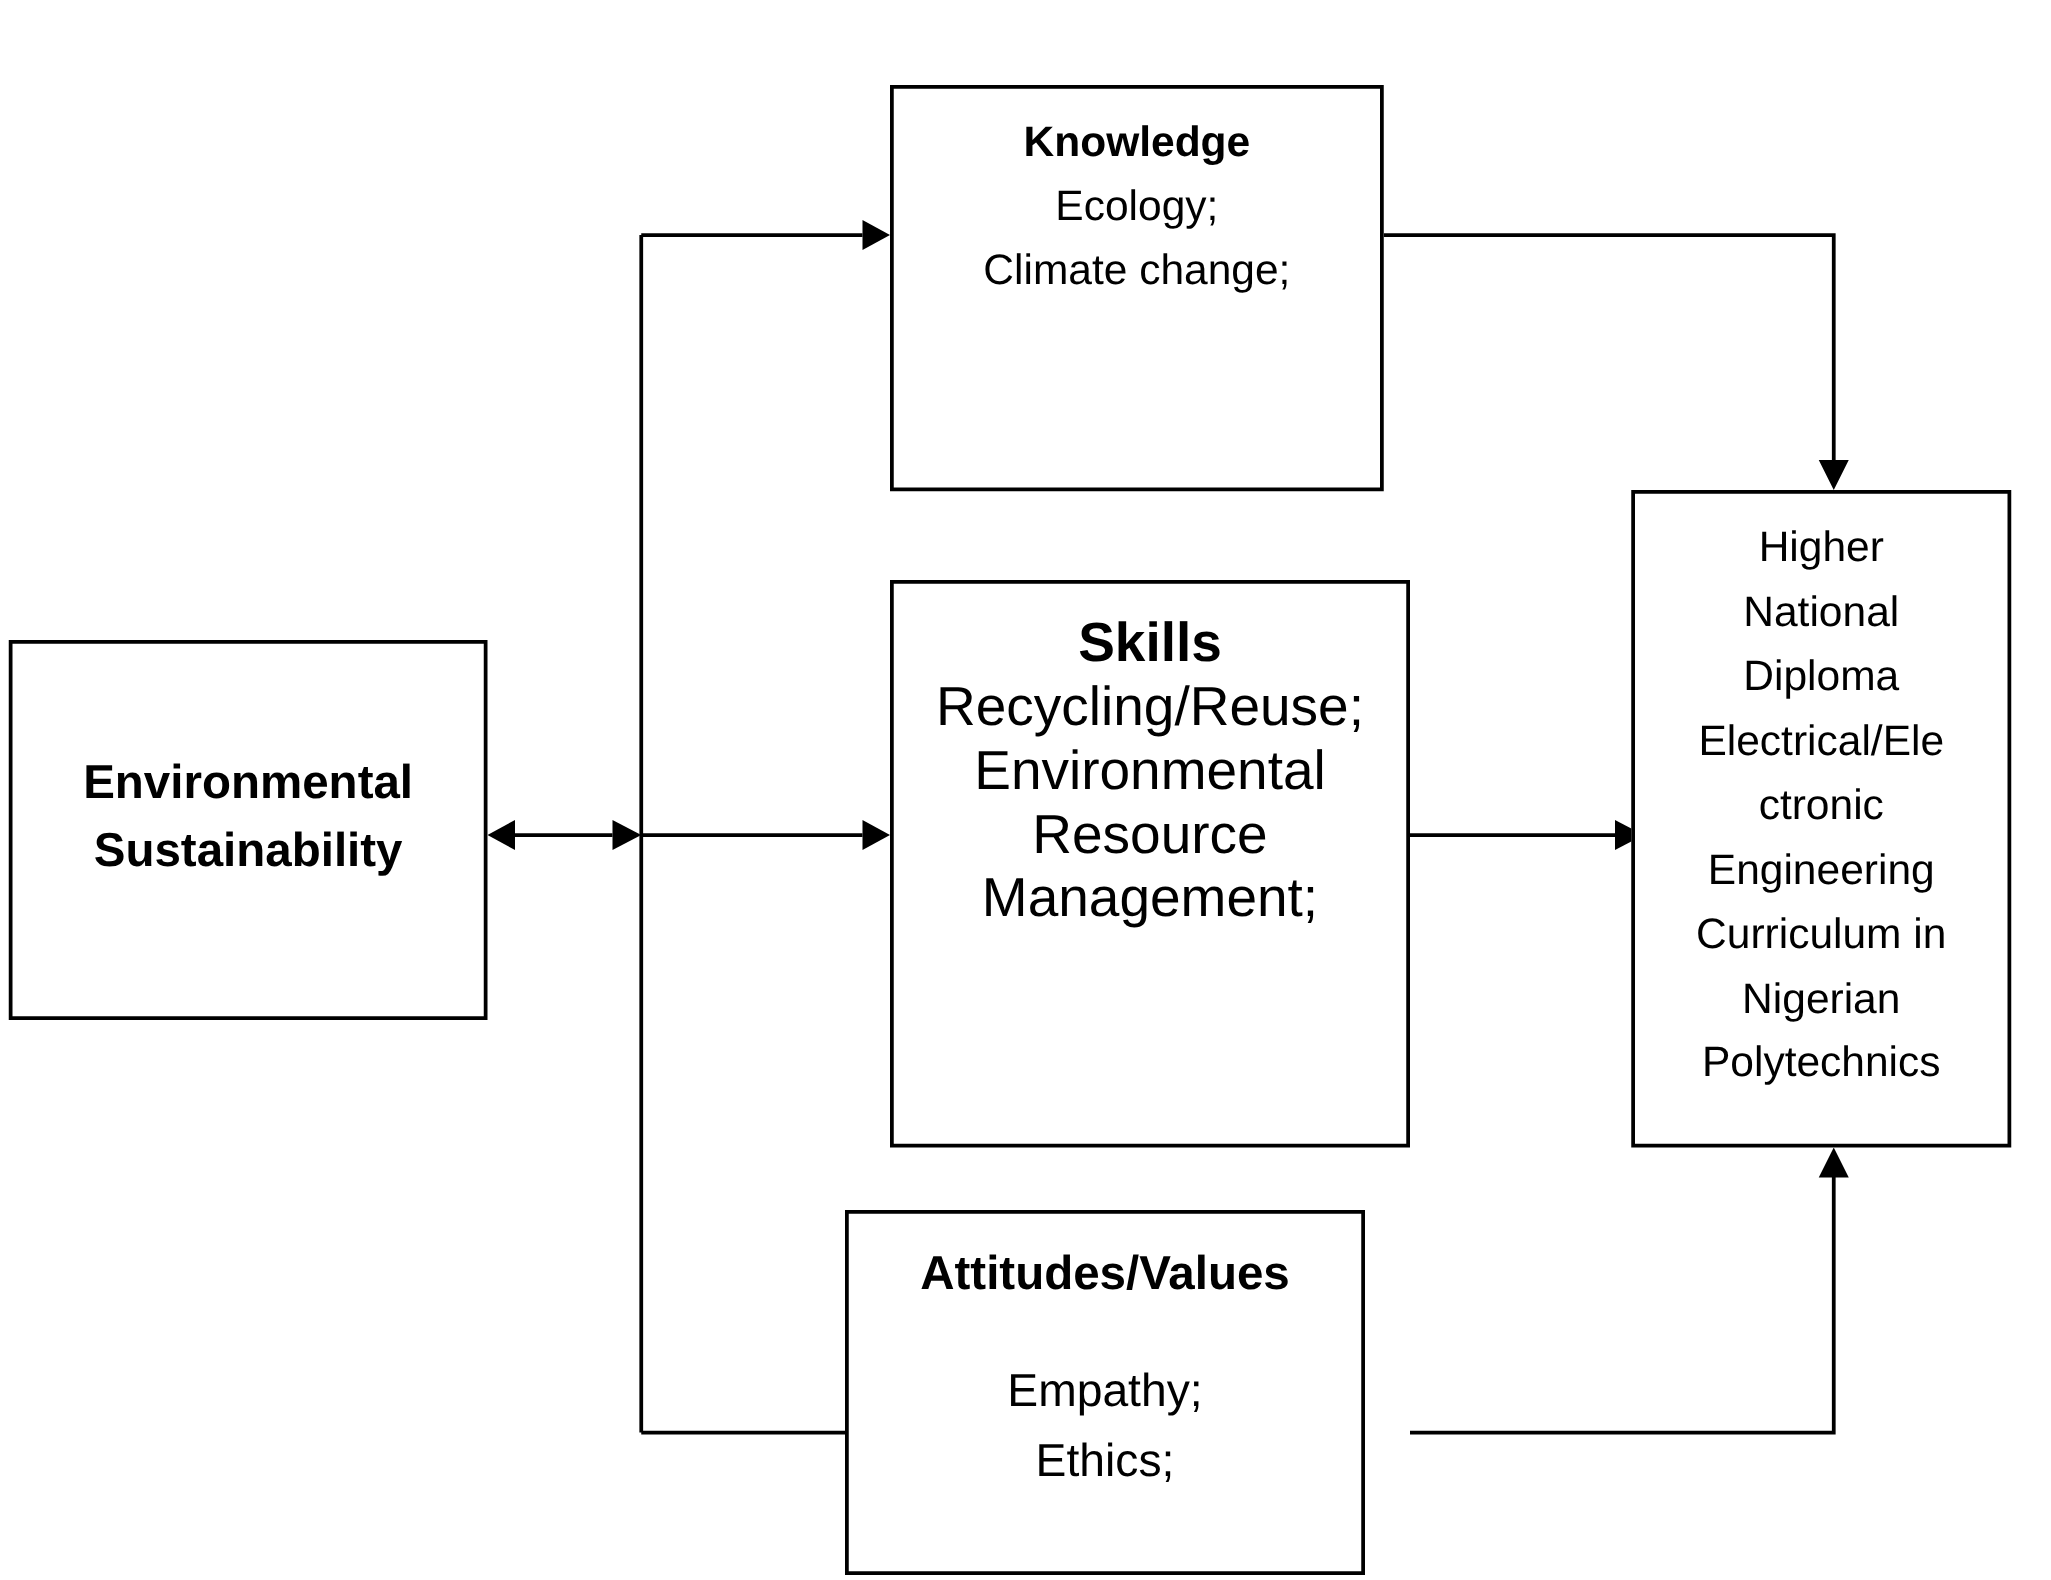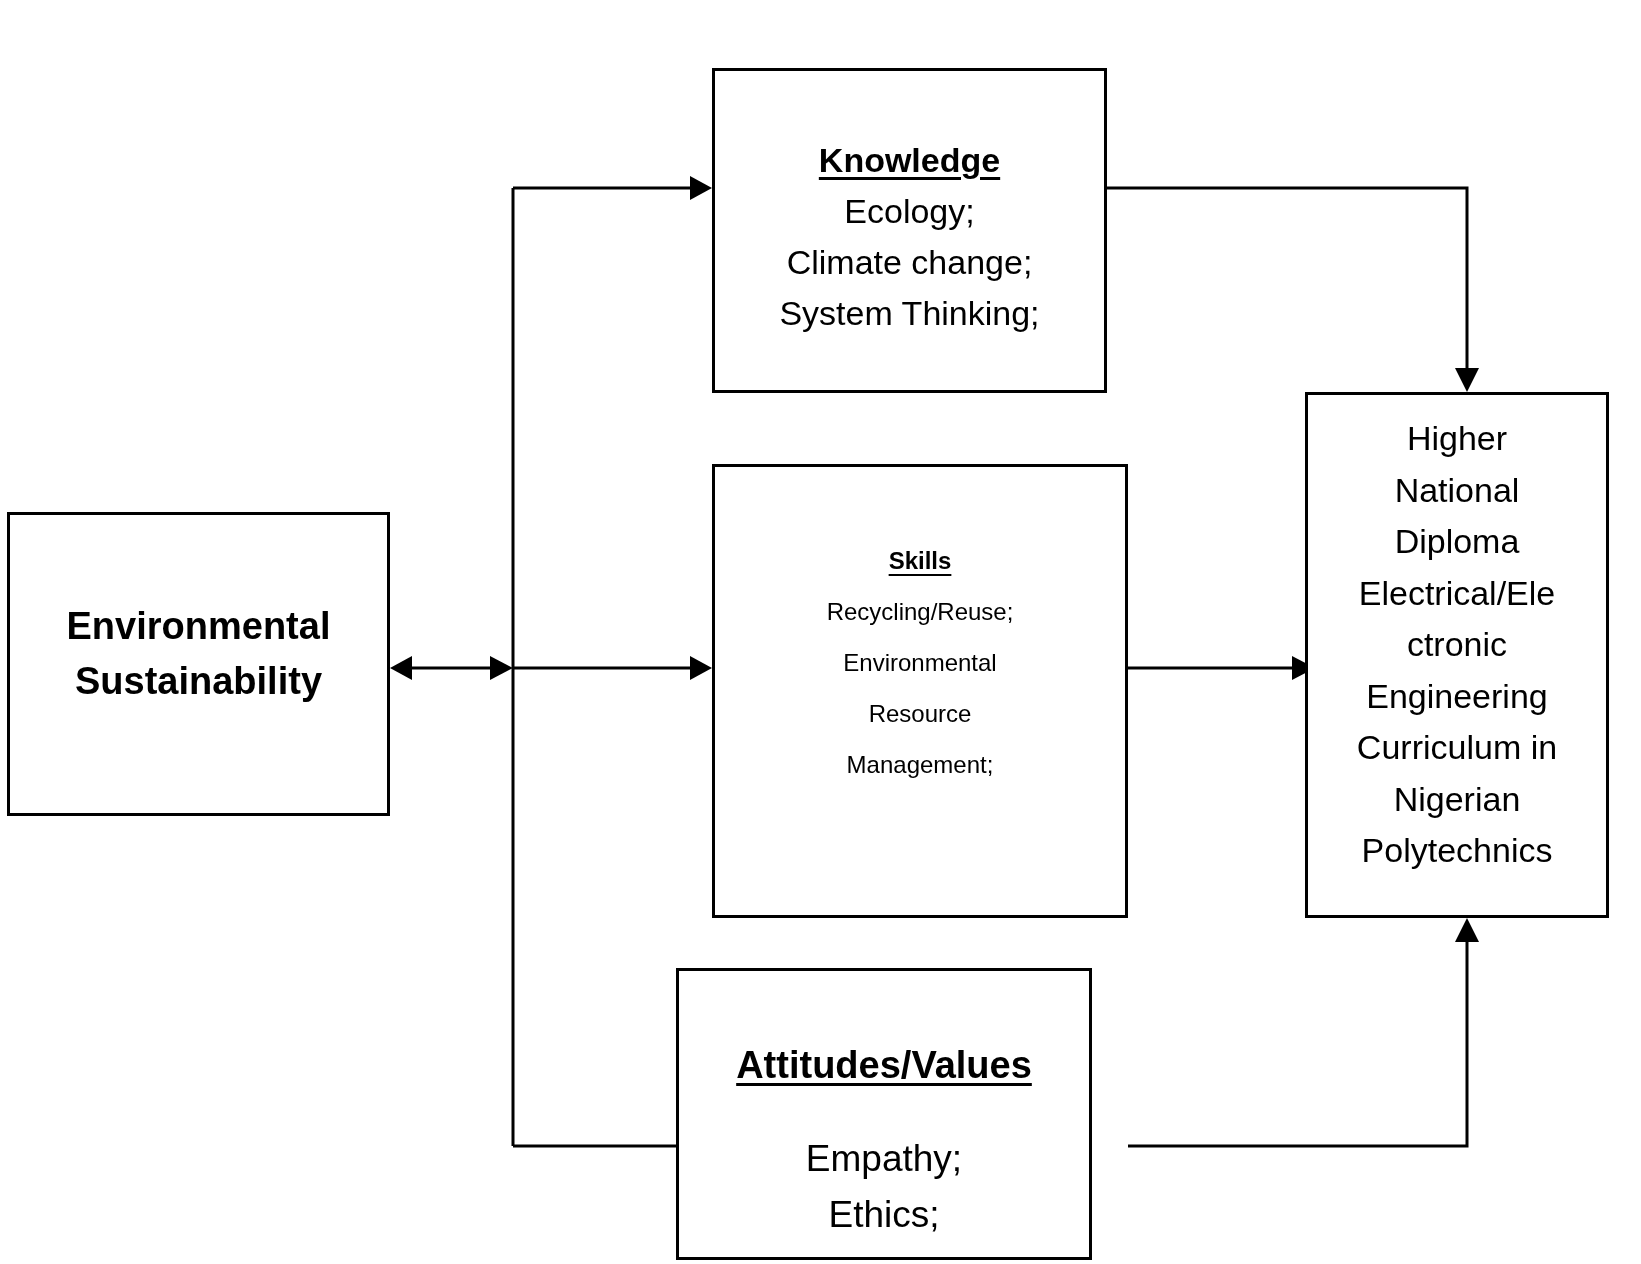--- a/index.html
+++ b/index.html
@@ -1,27 +1,27 @@
 <!DOCTYPE html>
 <html><head>
 <meta charset="utf-8">
 <style>
   html, body { margin: 0; padding: 0; background: #ffffff; }
   body { width: 1641px; height: 1264px; position: relative; overflow: hidden;
          font-family: "Liberation Sans", "DejaVu Sans", sans-serif; color: #000; }
   .box { position: absolute; border: 3px solid #000; box-sizing: border-box; background: #fff;
          display: flex; flex-direction: column; align-items: center; text-align: center; }
-  .box .title { font-weight: bold; text-decoration: underline; text-underline-offset: 5px; margin-top: 46px; }
+  .box .title { font-weight: bold; text-underline-offset: 5px; }
   .line { display: block; text-align: center; }
   #env { left: 7px; top: 512px; width: 383px; height: 304px; justify-content: center; padding-bottom: 20px; }
   #env .line { font-size: 38px; font-weight: bold; line-height: 55px; }
   #knowledge { left: 712px; top: 68px; width: 395px; height: 325px; padding-top: 18px; }
   #knowledge .line, #knowledge .title { font-size: 34px; line-height: 51px; }
   #skills { left: 712px; top: 464px; width: 416px; height: 454px; padding-top: 22px; }
-  #skills .line, #skills .title { font-size: 24px; line-height: 51px; }
+  #skills .line, #skills .title { font-size: 44px; line-height: 51px; }
   #attitudes { left: 676px; top: 968px; width: 416px; height: 292px; padding-top: 20px; }
   #attitudes .title { font-size: 38px; line-height: 56px; margin-bottom: 38px; }
   #attitudes .line { font-size: 37px; line-height: 56px; }
   #curriculum { left: 1305px; top: 392px; width: 304px; height: 526px; padding-top: 18px; }
   #curriculum .line { font-size: 34px; line-height: 51.5px; }
   svg.connectors { position: absolute; left: 0; top: 0; }
 </style>
 </head>
 <body>
 
@@ -62,21 +62,20 @@
 
 <div class="box" id="env">
   <span class="line">Environmental</span>
   <span class="line">Sustainability</span>
 </div>
 
 <div class="box" id="knowledge">
   <span class="title">Knowledge</span>
   <span class="line">Ecology;</span>
   <span class="line">Climate change;</span>
-  <span class="line">System Thinking;</span>
 </div>
 
 <div class="box" id="skills">
   <span class="title">Skills</span>
   <span class="line">Recycling/Reuse;</span>
   <span class="line">Environmental</span>
   <span class="line">Resource</span>
   <span class="line">Management;</span>
 </div>
 

